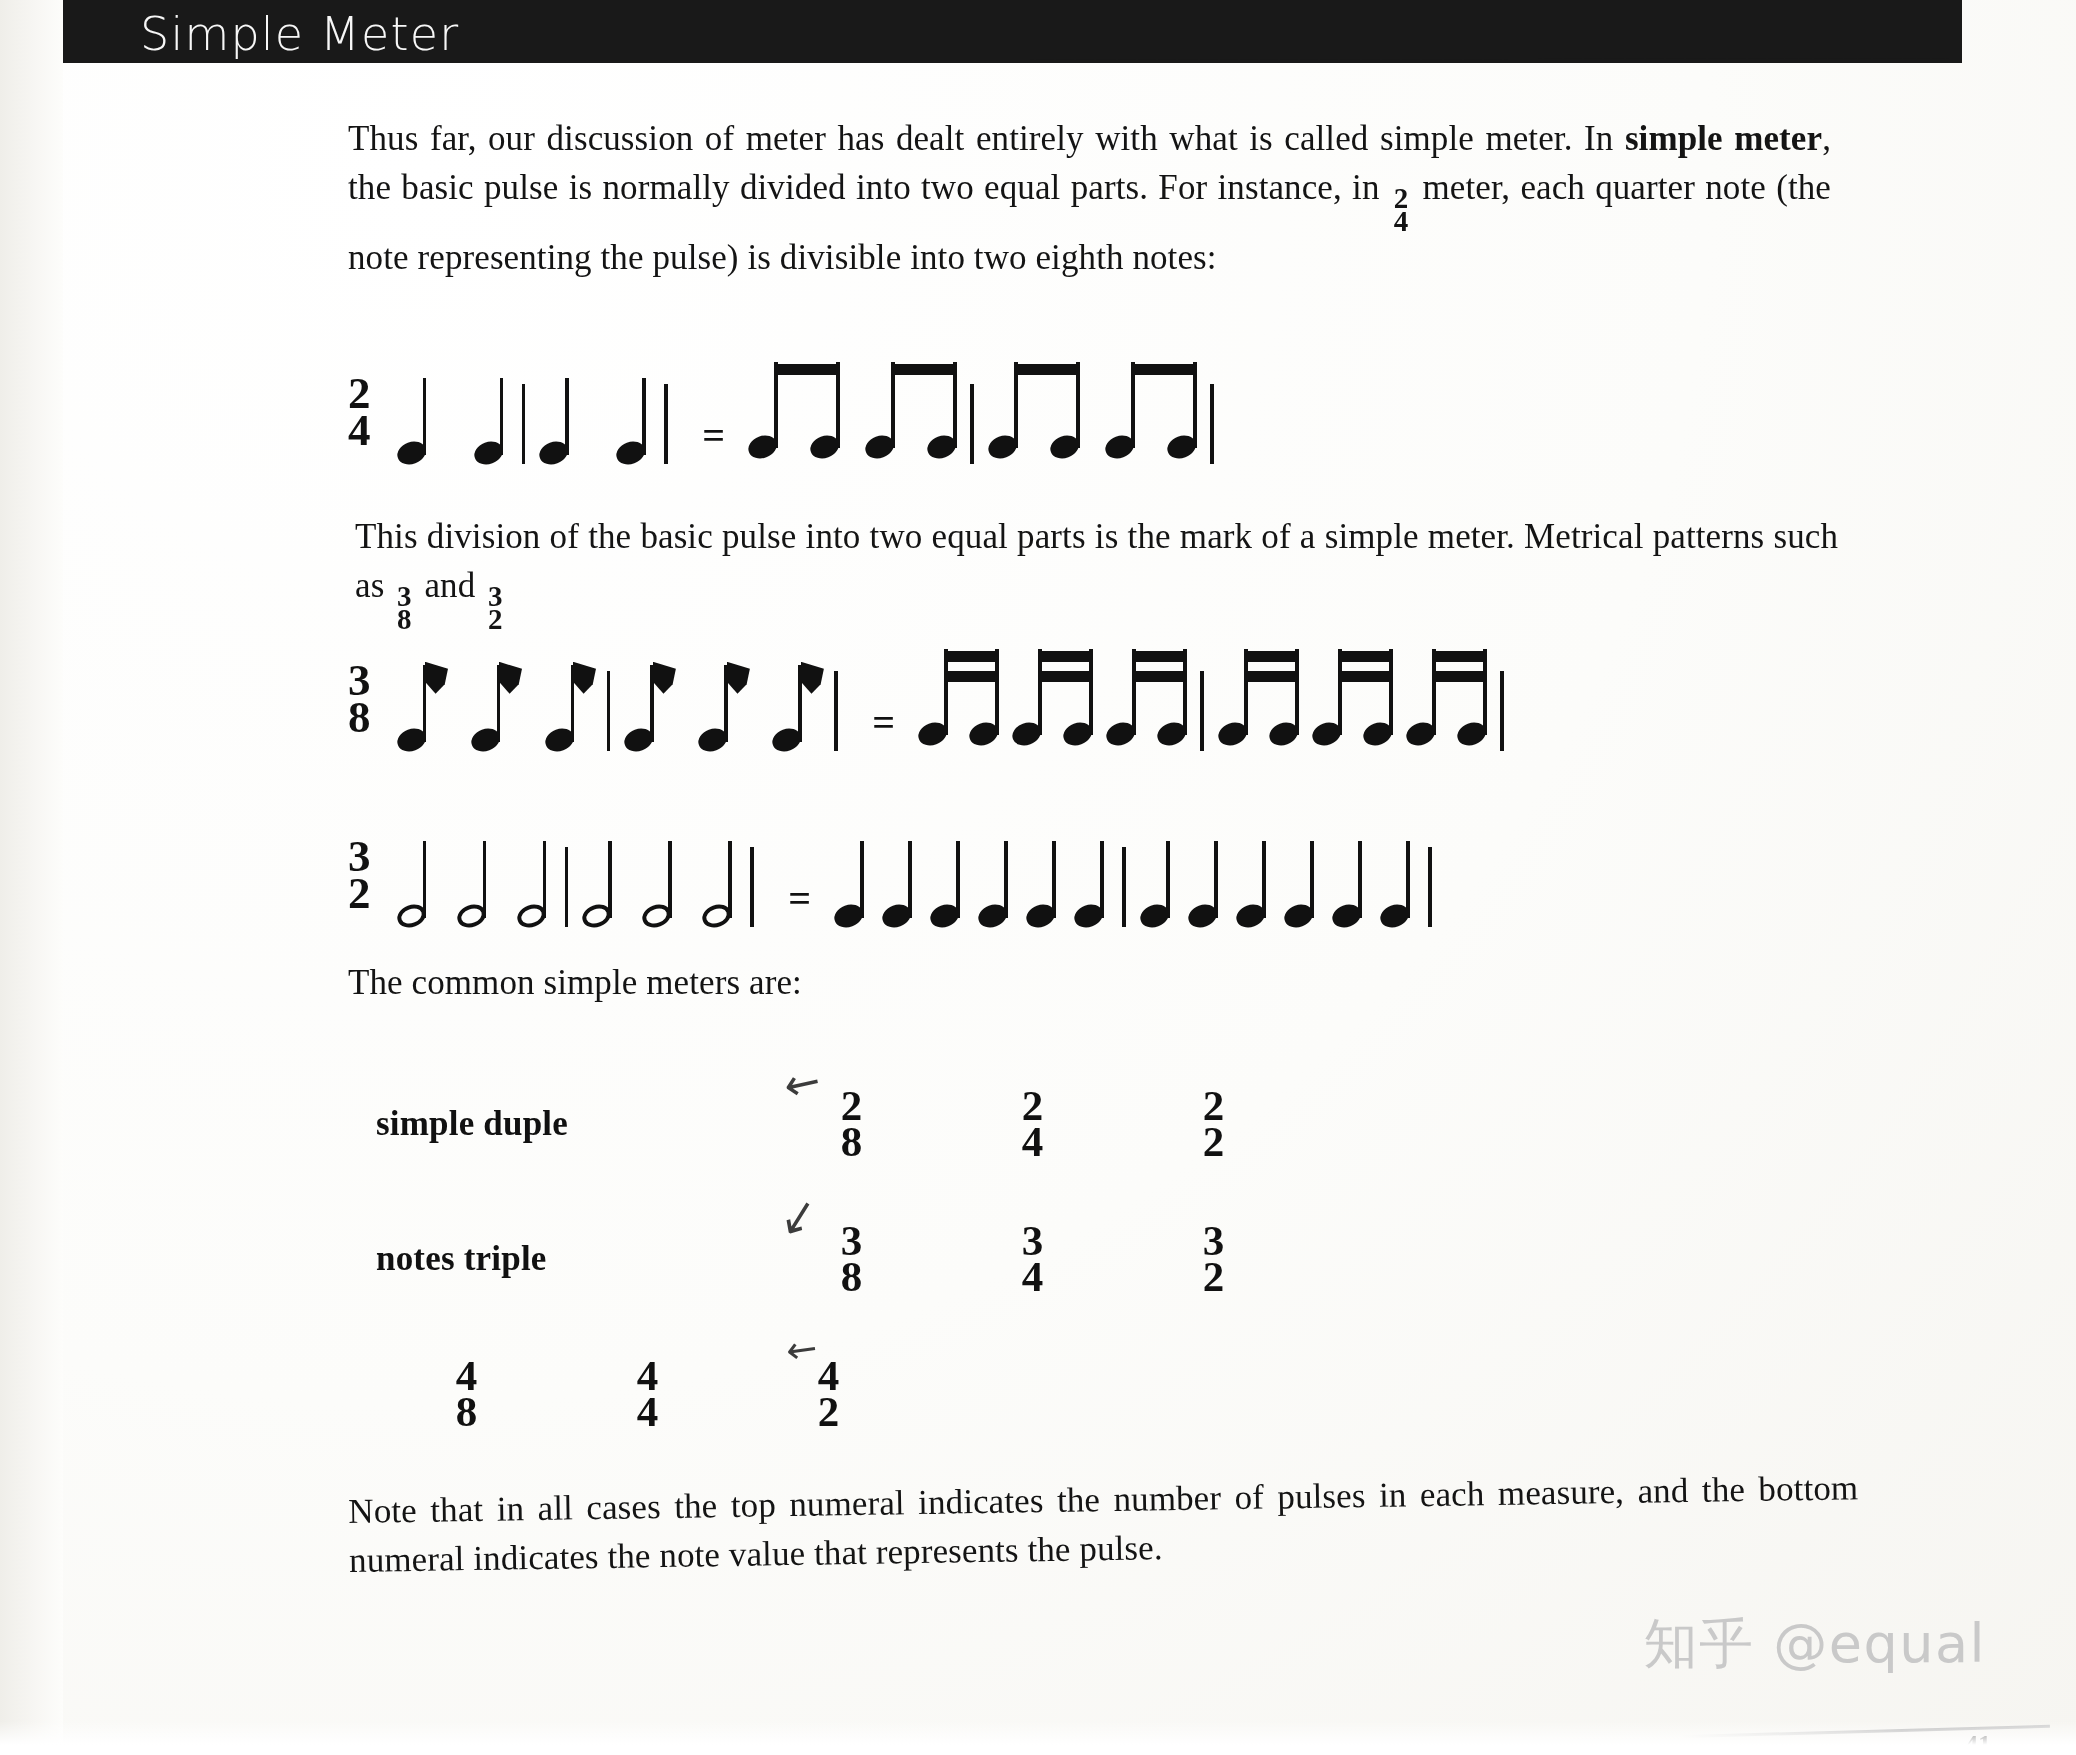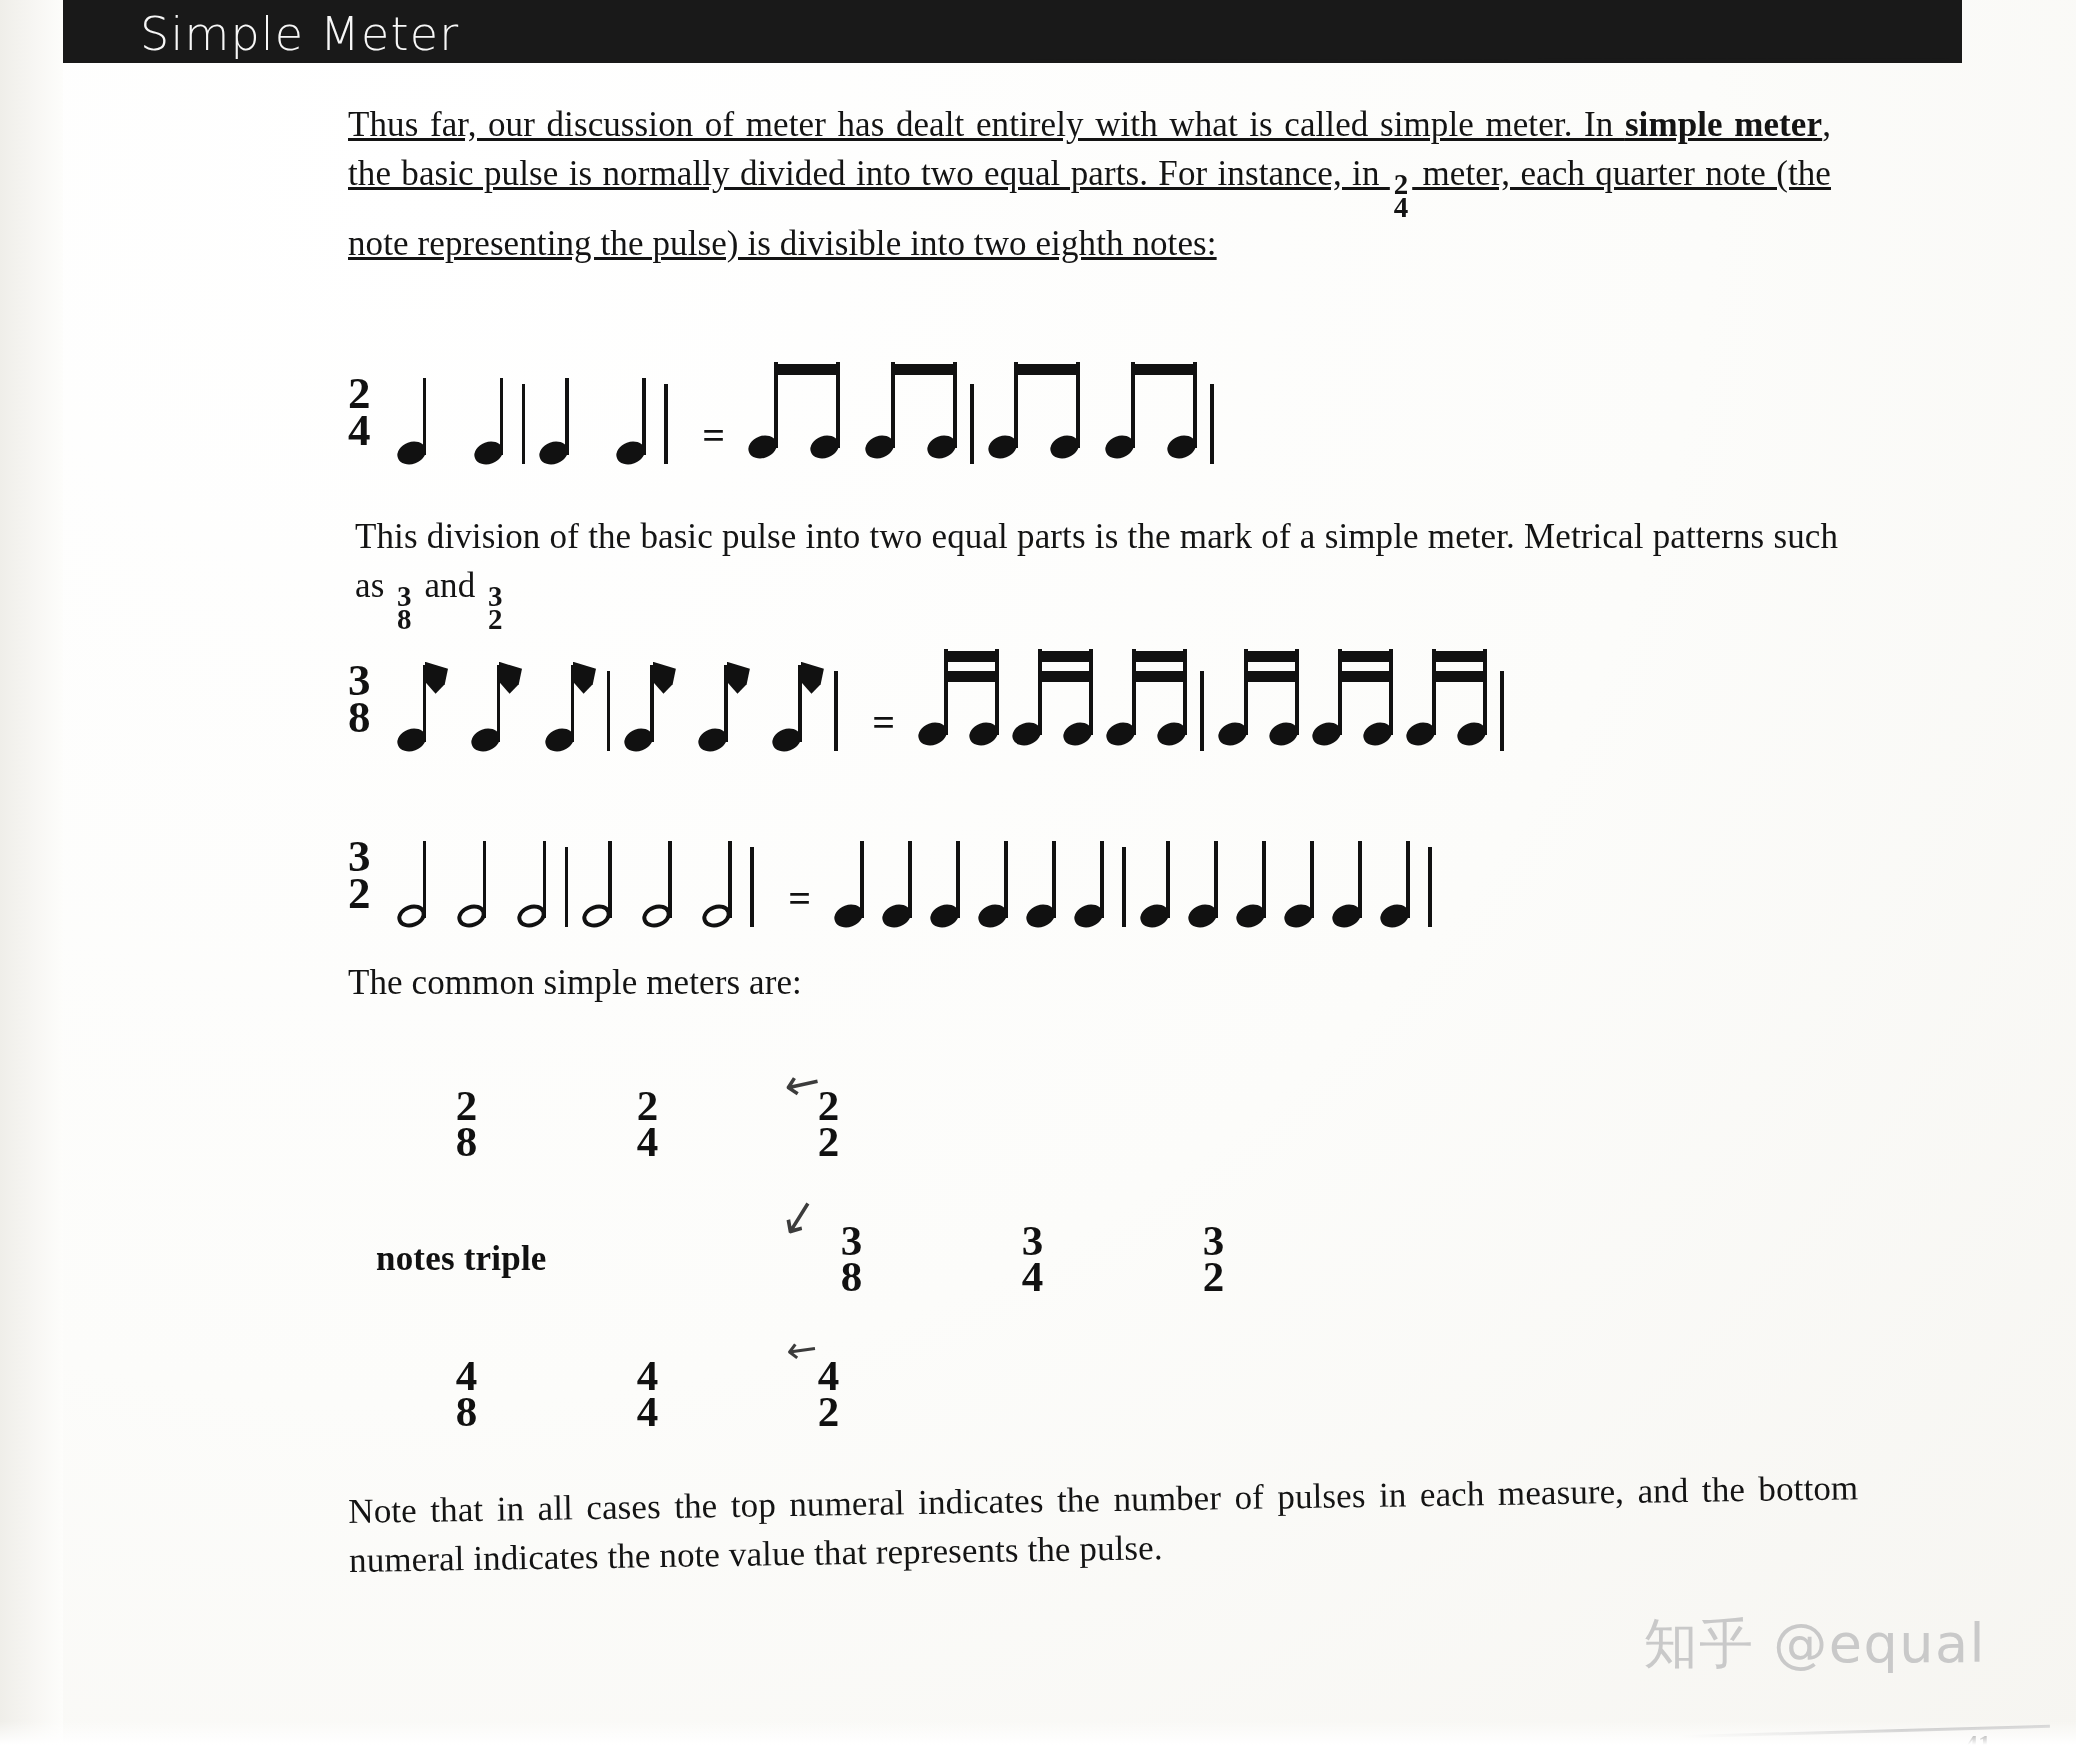--- a/index.html
+++ b/index.html
@@ -65,21 +65,21 @@
   .para {
     position: absolute;
     font-size: 35px;
     line-height: 49px;
     text-align: justify;
     color: #141414;
     letter-spacing: 0.1px;
   }
   .para b { font-weight: 700; }
 
-  .p-intro { left: 348px; top: 100px; width: 1483px; text-decoration: underline; }
+  .p-intro { left: 348px; top: 114px; width: 1483px; }
   .p-div   { left: 355px; top: 512px; width: 1483px; }
   .p-common{ left: 348px; top: 958px; width: 925px; }
   .p-note  { left: 348px; top: 1487px; width: 1510px;
              transform: rotate(-0.9deg); transform-origin: left top; }
 
   
   .tsig-inline {
     display: inline-flex;
     flex-direction: column;
     align-items: center;
@@ -637,20 +637,21 @@
       </div>
     <div class="barline"></div>
   </div>
 </div>
 
 <div class="para p-common">The common simple meters are:</div>
 
 <div class="meters-table">
 
   <div class="meter-row">
+    <div class="meter-label">simple duple</div>
     <div class="meter-cell">
       <div class="tsig-tab">
         <span>2</span>
         <span>8</span>
       </div>
     </div>
     <div class="meter-cell">
       <div class="tsig-tab">
         <span>2</span>
         <span>4</span>

